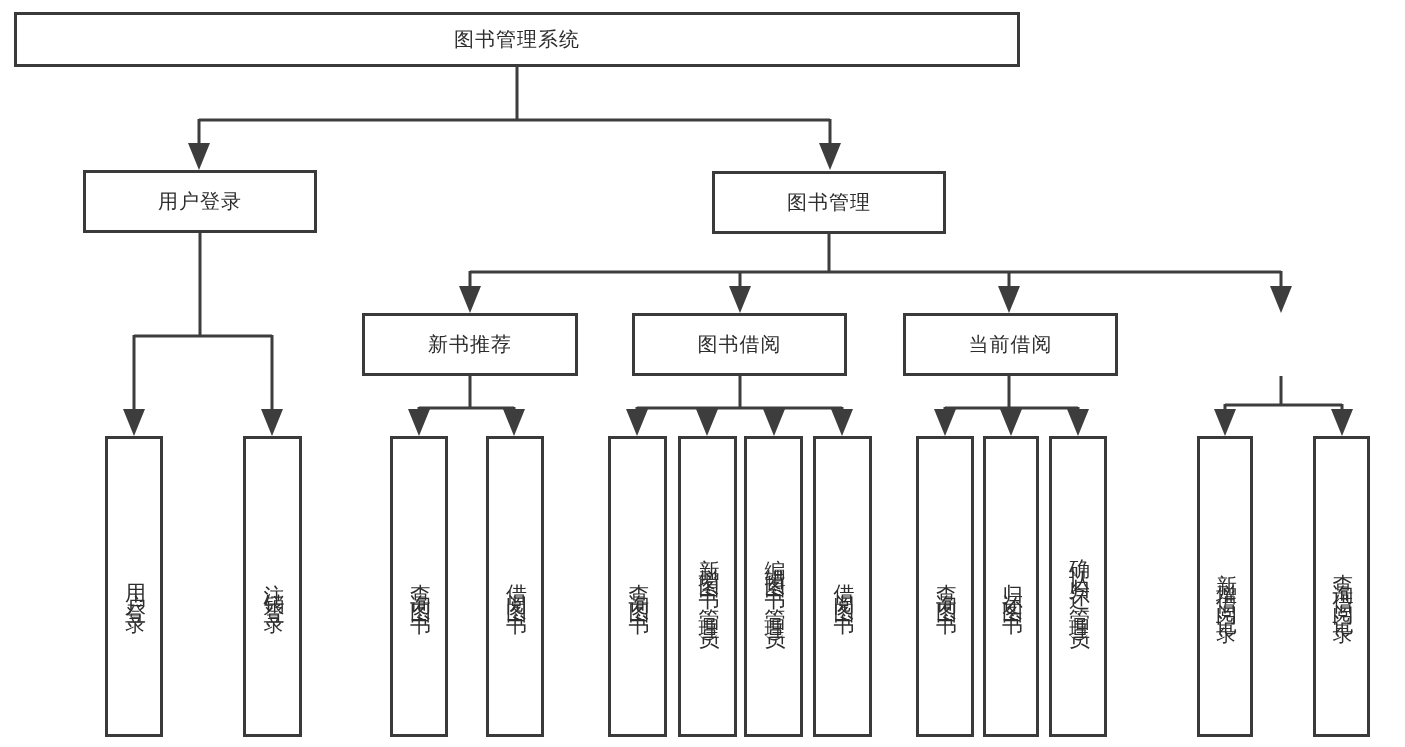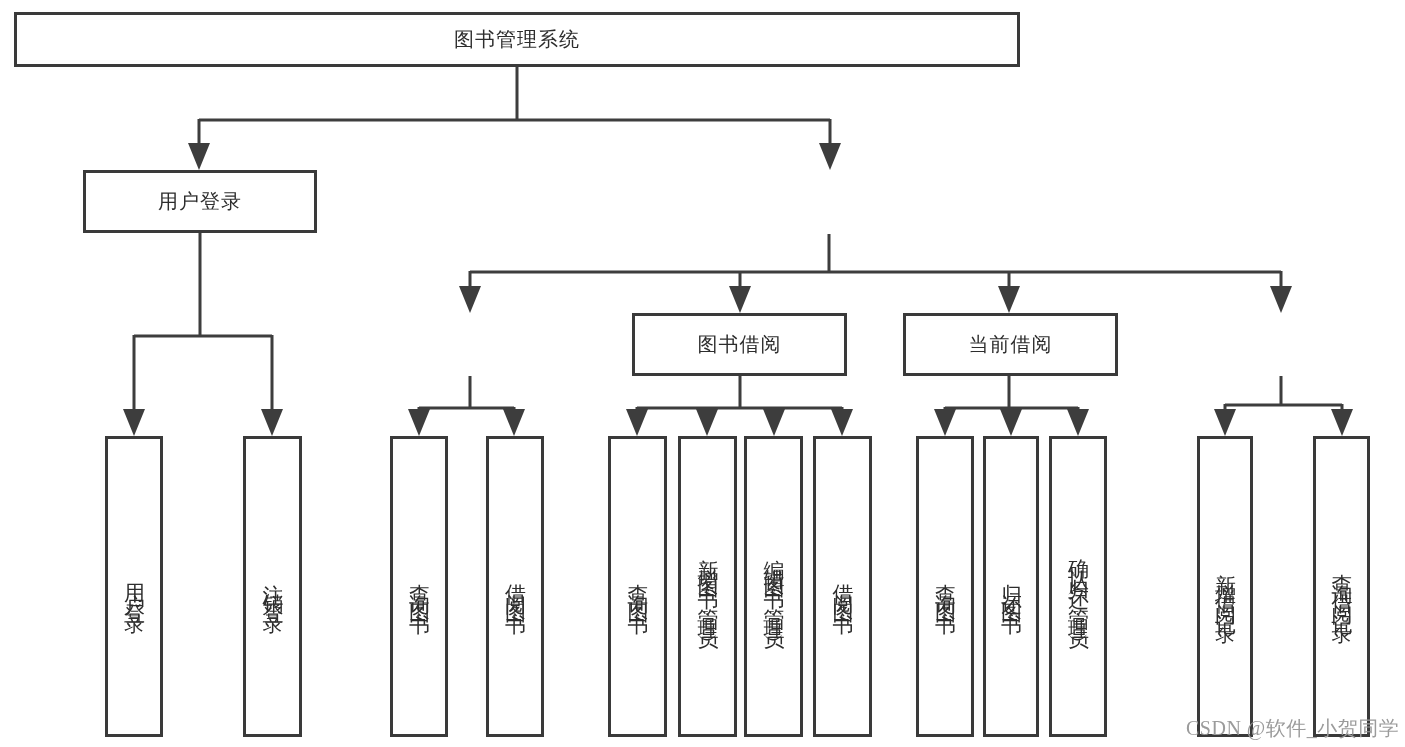--- a/index.html
+++ b/index.html
@@ -7,21 +7,21 @@
     --border:#3a3a3a;
     --text:#2d2d2d;
     --wm:#9b9b9b;
     --bg:#ffffff;
   }
   html,body{margin:0;padding:0;background:var(--bg);}
   .stage{
     position:relative;
     width:1405px;height:747px;
     background:var(--bg);
-    font-family:Liberation Serif, serif;
+    font-family:Liberation Mono, monospace;
     overflow:hidden;
   }
   .wires{position:absolute;left:0;top:0;width:1405px;height:747px;}
   .wire{fill:none;stroke:var(--line);stroke-width:3;}
   .head{fill:var(--line);stroke:none;}
   .node{
     position:absolute;
     box-sizing:border-box;
     border:3px solid var(--border);
     background:#fff;
@@ -105,21 +105,27 @@
     </g>
   </svg>
 
   <div class="node h" style="left:14px;top:12px;width:1006px;height:55px">
     <span class="label">图书管理系统</span>
   </div>
 
   <div class="node h" style="left:83px;top:170px;width:234px;height:63px">
     <span class="label">用户登录</span>
   </div>
+  <div class="node h" style="left:712px;top:171px;width:234px;height:63px">
+    <span class="label">图书管理</span>
+  </div>
 
+  <div class="node h" style="left:362px;top:313px;width:216px;height:63px">
+    <span class="label">新书推荐</span>
+  </div>
   <div class="node h" style="left:903px;top:313px;width:215px;height:63px">
     <span class="label">当前借阅</span>
   </div>
   <div class="node h" style="left:632px;top:313px;width:215px;height:63px">
     <span class="label">图书借阅</span>
   </div>
 
   <div class="node v" style="left:105px;top:436px;width:58px;height:301px">
     <span class="label">用户登录</span>
   </div>
@@ -157,15 +163,14 @@
     <span class="label">确认归还（管理员）</span>
   </div>
 
   <div class="node v" style="left:1197px;top:436px;width:56px;height:301px">
     <span class="label">新增借阅记录</span>
   </div>
   <div class="node v" style="left:1313px;top:436px;width:57px;height:301px">
     <span class="label">查询借阅记录</span>
   </div>
 
-  <div class="watermark">CSDN @软件_小贺同学</div>
 
 </div>
 
 </body></html>

